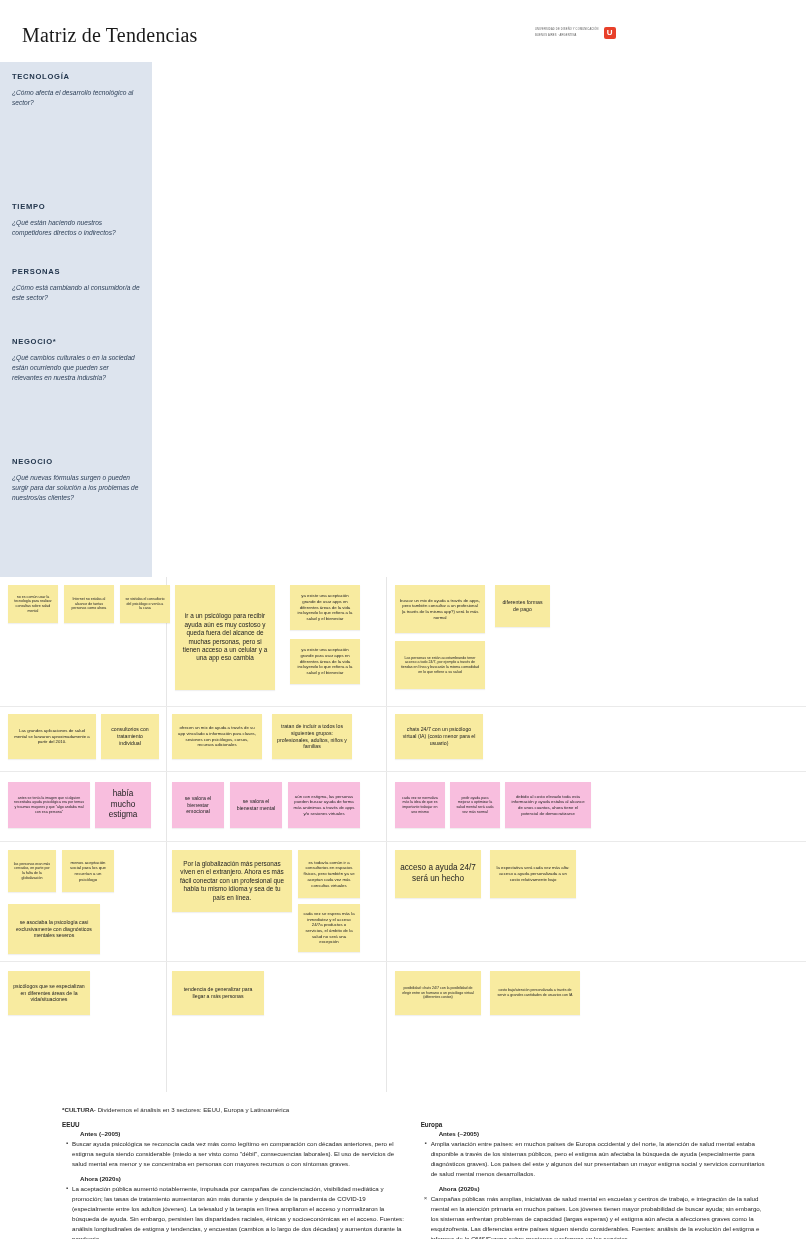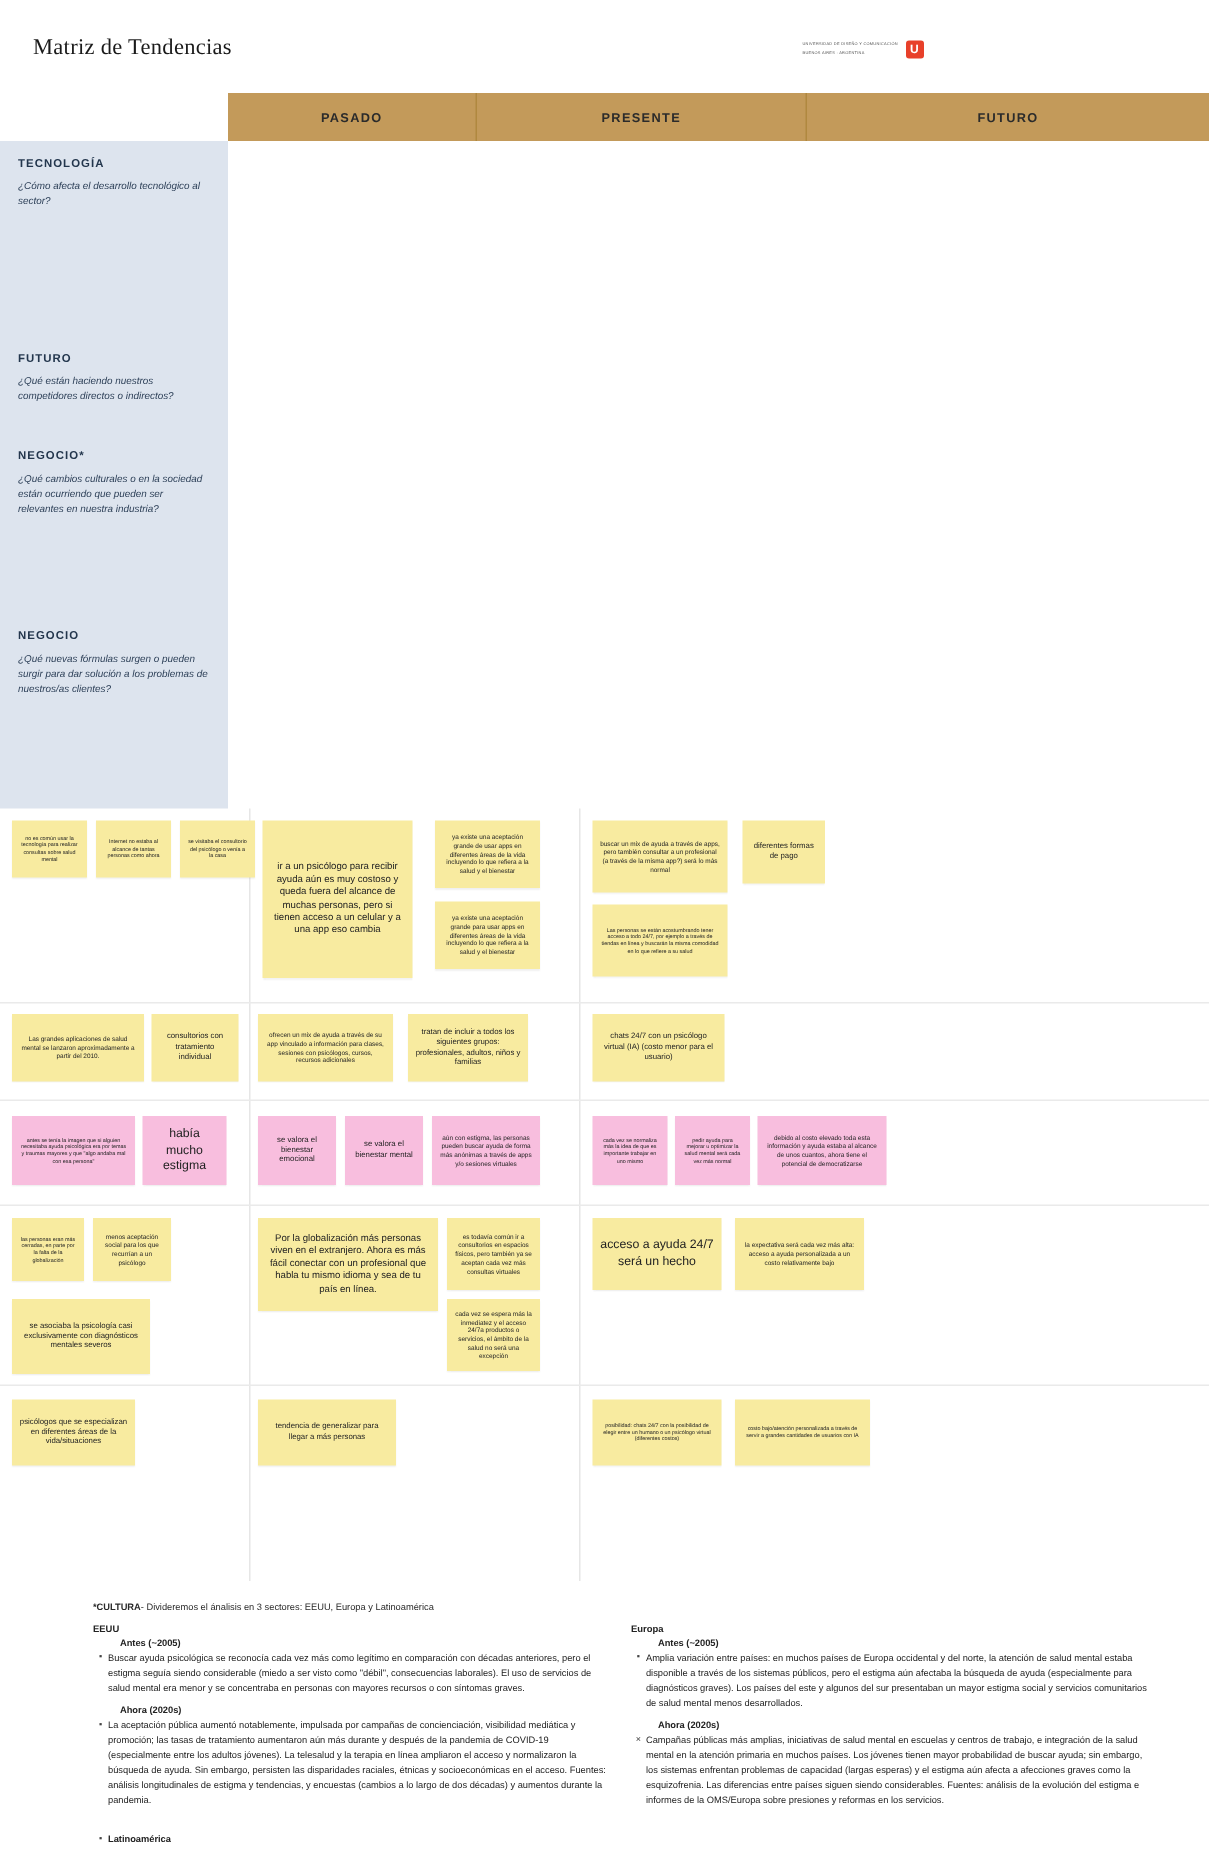--- a/index.html
+++ b/index.html
@@ -11,21 +11,21 @@
     color: #222;
     -webkit-font-smoothing: antialiased;
   }
   .page { width:806px; position:relative; }
 
   
   .header { height: 62px; position: relative; }
   .title {
     position:absolute; left:22px; top:24px;
     font-family:"Liberation Serif", serif;
-    font-size:15px; color:#1a1a1a; letter-spacing:.2px;
+    font-size:20px; color:#1a1a1a; letter-spacing:.2px;
   }
   .brand { position:absolute; left:535px; top:27px; display:flex; align-items:center; gap:5px; }
   .brand-lines { display:flex; flex-direction:column; gap:2px; }
   .brand-lines span { font-size:2.6px; color:#555; letter-spacing:.2px; line-height:1.5; white-space:nowrap;}
   .brand-mark {
     width:12px; height:12px; border-radius:2px; background:#e8402a;
     display:flex; align-items:center; justify-content:center;
     color:#fff; font-size:8px; font-weight:bold; line-height:1;
   }
 
@@ -118,37 +118,35 @@
       <div class="brand-lines">
         <span>UNIVERSIDAD DE DISEÑO Y COMUNICACIÓN</span>
         <span>BUENOS AIRES · ARGENTINA</span>
       </div>
       <div class="brand-mark">U</div>
     </div>
   </div>
 
   <div class="matrix">
 
-    <div class="headrow">
-      <div class="head-spacer"></div>
-      <div class="head-cell pasado">PASADO</div>
-      <div class="head-cell presente">PRESENTE</div>
-      <div class="head-cell futuro">FUTURO</div>
-    </div>
 
     <div class="matrix-grid">
 
       <div class="col-labels">
         <div class="rowlabel" style="height:130px;">
           <div class="rl-title">TECNOLOGÍA</div>
           <div class="rl-q">¿Cómo afecta el desarrollo tecnológico al sector?</div>
         </div>
         <div class="rowlabel" style="height:65px;">
-          <div class="rl-title">FUTURO</div>
+          <div class="rl-title">TIEMPO</div>
           <div class="rl-q">¿Qué están haciendo nuestros competidores directos o indirectos?</div>
+        </div>
+        <div class="rowlabel" style="height:70px;">
+          <div class="rl-title">PERSONAS</div>
+          <div class="rl-q">¿Cómo está cambiando al consumidor/a de este sector?</div>
         </div>
         <div class="rowlabel" style="height:120px;">
           <div class="rl-title">NEGOCIO*</div>
           <div class="rl-q">¿Qué cambios culturales o en la sociedad están ocurriendo que pueden ser relevantes en nuestra industria?</div>
         </div>
         <div class="rowlabel" style="height:130px;">
           <div class="rl-title">NEGOCIO</div>
           <div class="rl-q">¿Qué nuevas fórmulas surgen o pueden surgir para dar solución a los problemas de nuestros/as clientes?</div>
         </div>
       </div>

